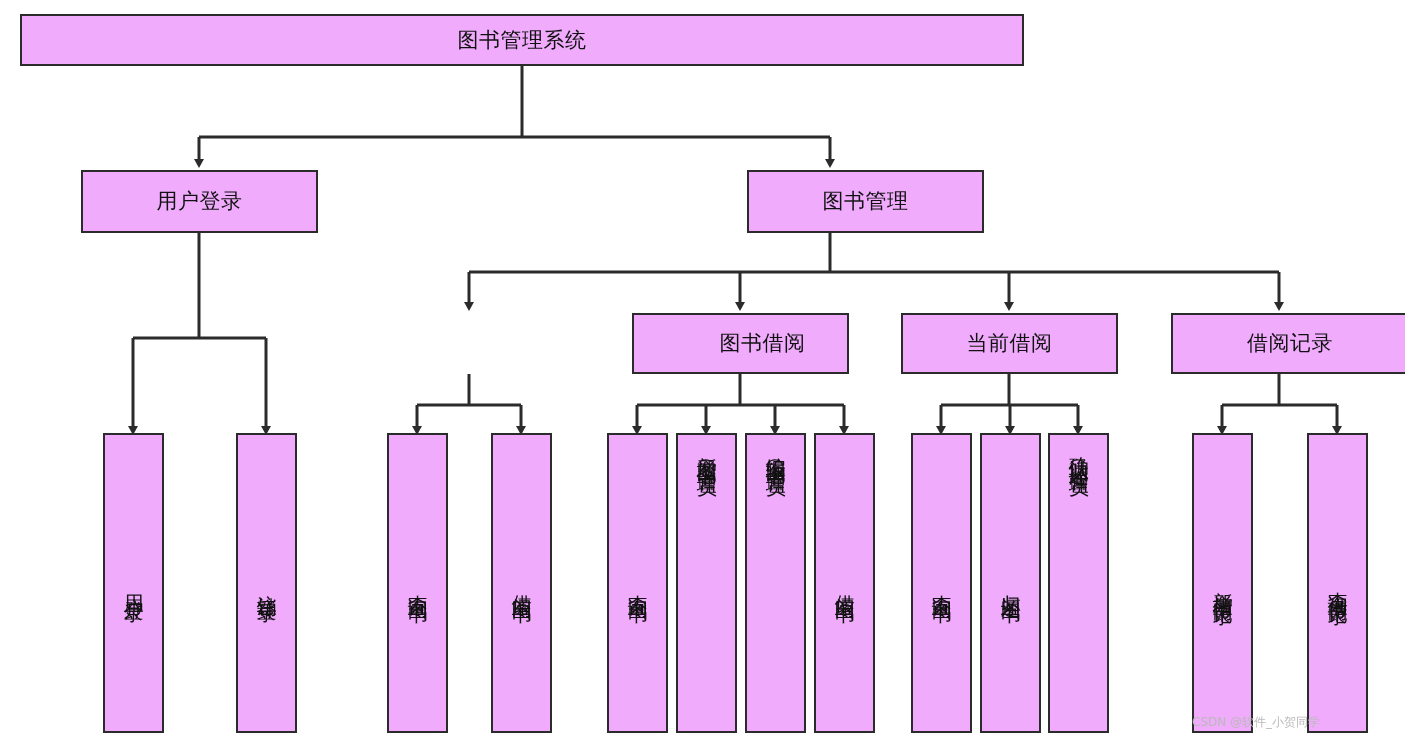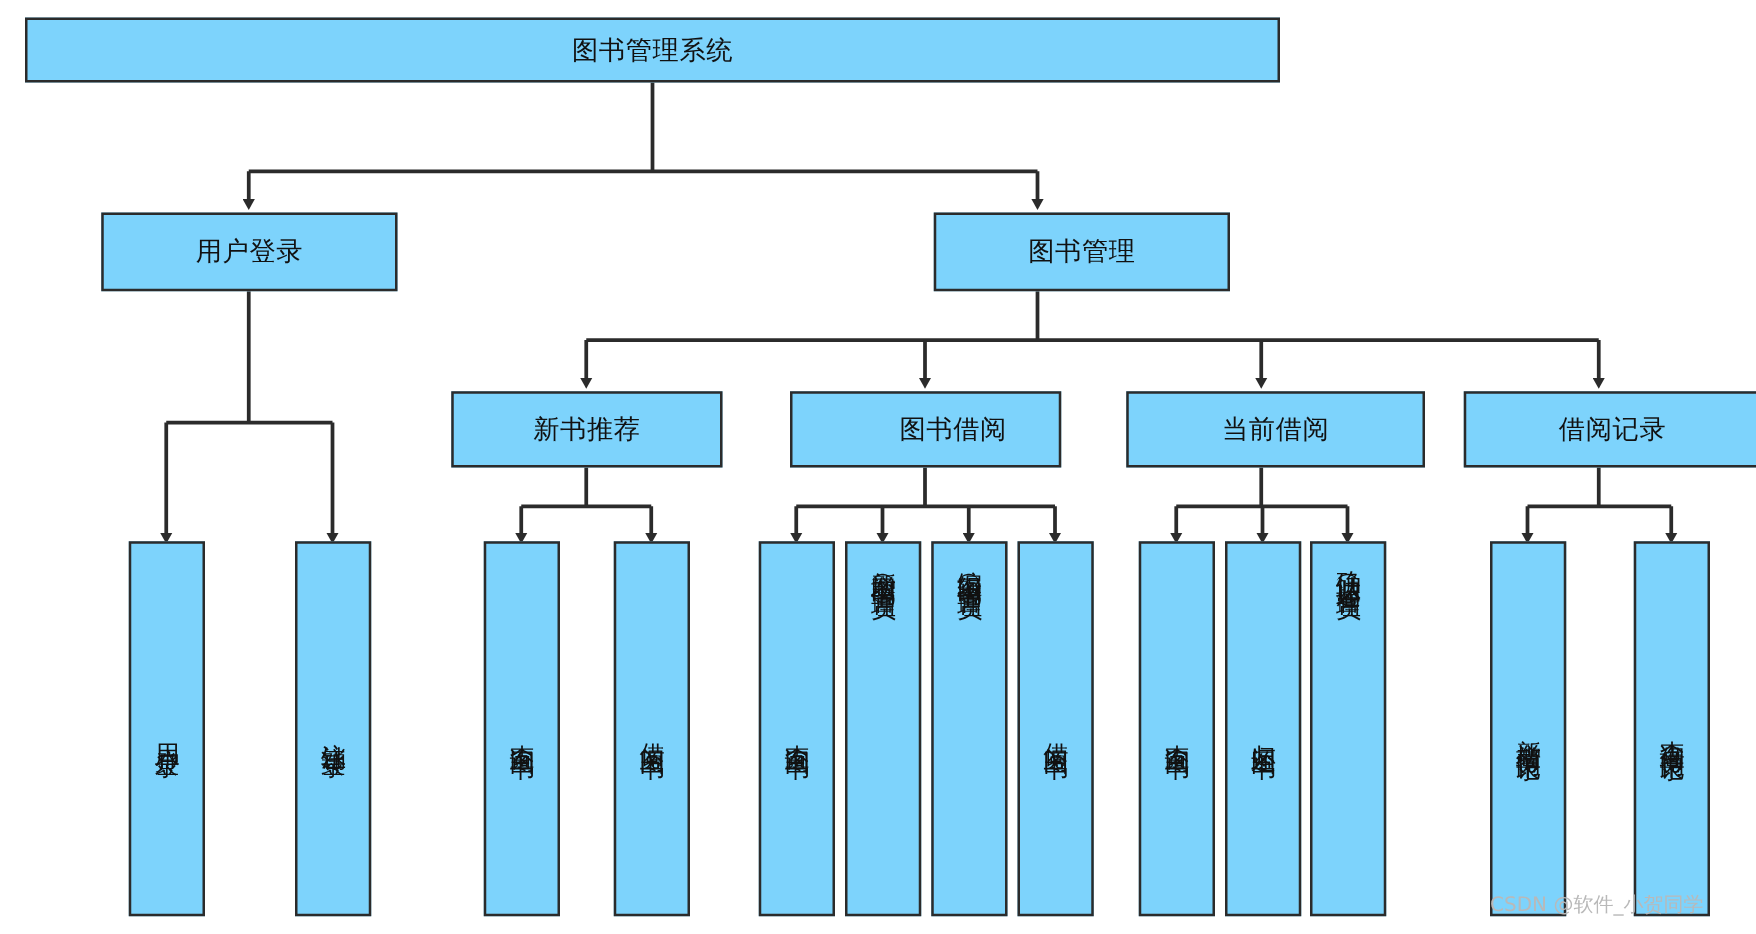--- a/index.html
+++ b/index.html
@@ -23,21 +23,21 @@
     position: absolute;
     left: 0;
     top: 0;
     width: 1405px;
     height: 747px;
   }
   .node-box {
     position: absolute;
     box-sizing: border-box;
     border: 2.5px solid #2b2b2b;
-    background: #7dd3fc;
+    background: #f0abfc;
     display: flex;
     align-items: center;
     justify-content: center;
     color: #111111;
   }
   .node-label {
     font-size: 21px;
     line-height: 1.15;
     color: #111111;
     letter-spacing: 0.5px;
@@ -56,21 +56,21 @@
     writing-mode: vertical-rl;
     text-orientation: upright;
     font-size: 20px;
     line-height: 1.28;
     letter-spacing: 3px;
     white-space: nowrap;
   }
   .watermark {
     position: absolute;
     color: #b9b9b9;
-    font-size: 16px;
+    font-size: 12px;
     white-space: nowrap;
     pointer-events: none;
   }
 </style>
 </head>
 <body>
 
 <div id="diagram-root">
 
   <svg class="layer" viewBox="0 0 1405 747" preserveAspectRatio="none">
@@ -132,29 +132,26 @@
   </div>
 
   <div class="node-box" style="left:81px; top:170px; width:237px; height:63px;">
     <span class="node-label">用户登录</span>
   </div>
 
   <div class="node-box" style="left:711px; top:170px; width:237px; height:63px;margin-left:36px;">
     <span class="node-label">图书管理</span>
   </div>
 
-  <div class="node-box" style="left:361px; top:313px; width:217px; height:61px;">
-    <span class="node-label">新书推荐</span>
-  </div>
 
   <div class="node-box" style="left:632px; top:313px; width:217px; height:61px;padding-left:44px;">
     <span class="node-label">图书借阅</span>
   </div>
 
-  <div class="node-box" style="left:901px; top:313px; width:239px; height:61px;">
+  <div class="node-box" style="left:901px; top:313px; width:217px; height:61px;">
     <span class="node-label">当前借阅</span>
   </div>
 
   <div class="node-box" style="left:1171px; top:313px; width:238px; height:61px;">
     <span class="node-label">借阅记录</span>
   </div>
 
   <div class="node-box vertical" style="left:103px; top:433px; width:61px; height:300px;">
     <span class="node-label vertical">用户登录</span>
   </div>

